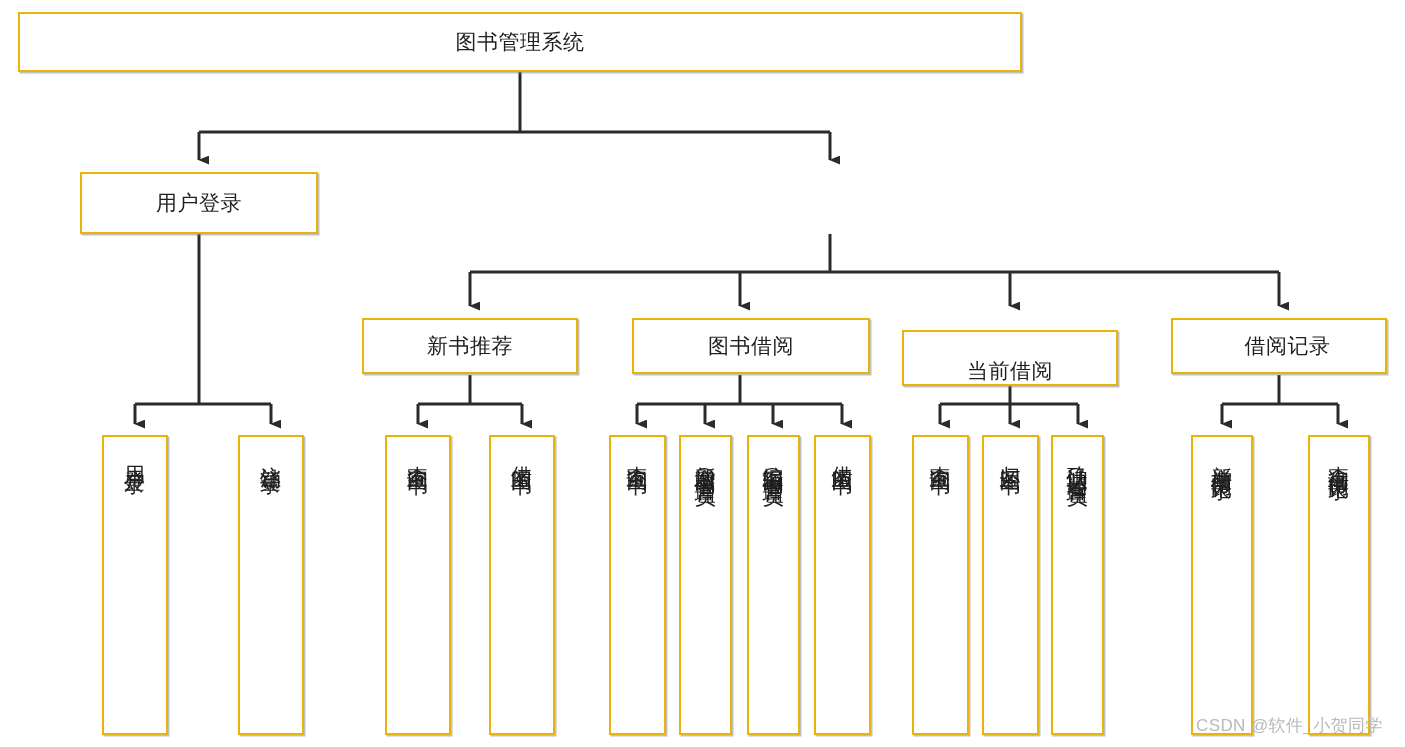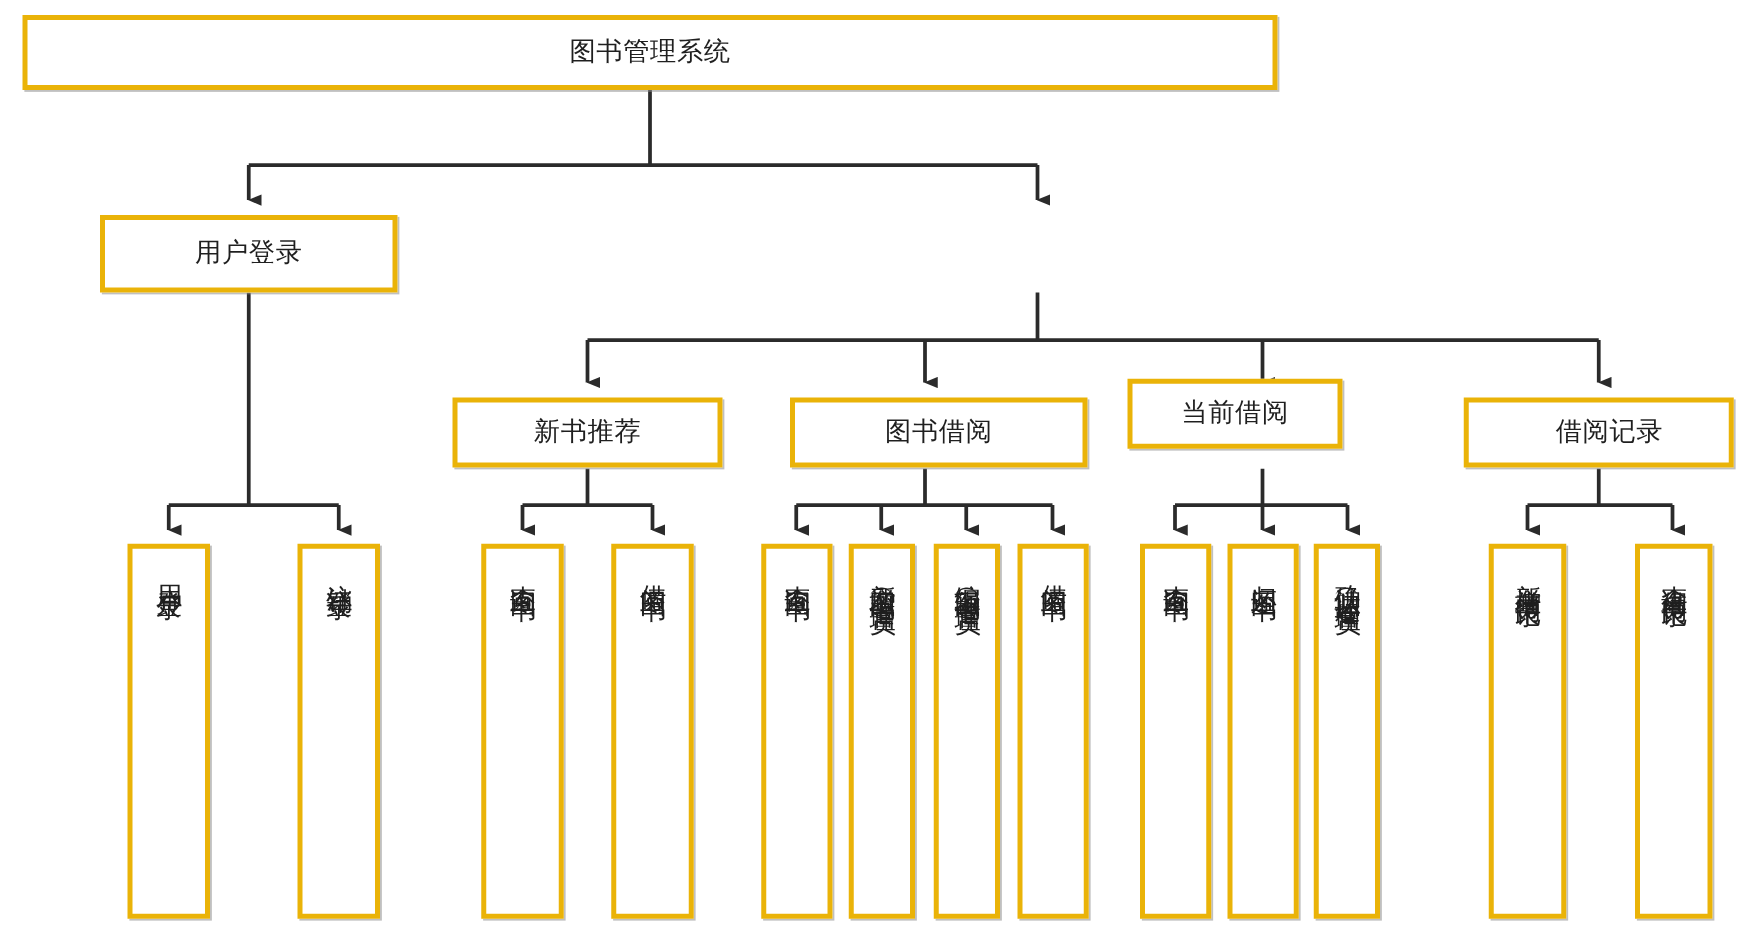--- a/index.html
+++ b/index.html
@@ -24,21 +24,21 @@
     left: 0;
     top: 0;
     width: 1405px;
     height: 747px;
     pointer-events: none;
   }
   .node {
     position: absolute;
     box-sizing: border-box;
     background: #ffffff;
-    border: 4px solid #eab308;
+    border: 2px solid #eab308;
     box-shadow: 1.5px 1.5px 0 rgba(140,140,140,0.55);
     display: flex;
     align-items: center;
     justify-content: center;
     z-index: 2;
   }
   .node-label {
     font-size: 21px;
     line-height: 1.18;
     color: #1f1f1f;
@@ -140,21 +140,21 @@
 
 
   <div class="node horizontal" style="left:362px; top:318px; width:216px; height:56px;">
     <span class="node-label">新书推荐</span>
   </div>
 
   <div class="node horizontal" style="left:632px; top:318px; width:238px; height:56px;">
     <span class="node-label">图书借阅</span>
   </div>
 
-  <div class="node horizontal" style="left:902px; top:303px; width:172px; height:56px;">
+  <div class="node horizontal" style="left:902px; top:330px; width:216px; height:56px;align-items:flex-end;">
     <span class="node-label">当前借阅</span>
   </div>
 
   <div class="node horizontal" style="left:1171px; top:318px; width:216px; height:56px;padding-left:17px;">
     <span class="node-label">借阅记录</span>
   </div>
 
   <div class="node vertical" style="left:102px; top:435px; width:66px; height:300px;">
     <span class="node-label">用户登录</span>
   </div>
@@ -200,14 +200,15 @@
   </div>
 
   <div class="node vertical" style="left:1191px; top:435px; width:62px; height:300px;">
     <span class="node-label">新增借阅记录</span>
   </div>
 
   <div class="node vertical" style="left:1308px; top:435px; width:62px; height:300px;">
     <span class="node-label">查询借阅记录</span>
   </div>
 
+  <div id="watermark">CSDN @软件_小贺同学</div>
 
 </div>
 
 </body></html>

